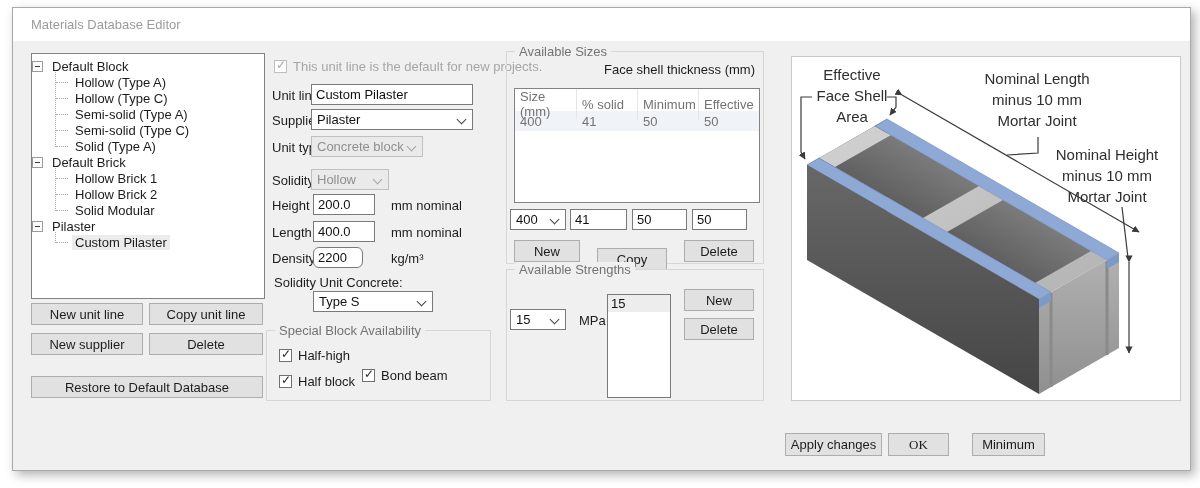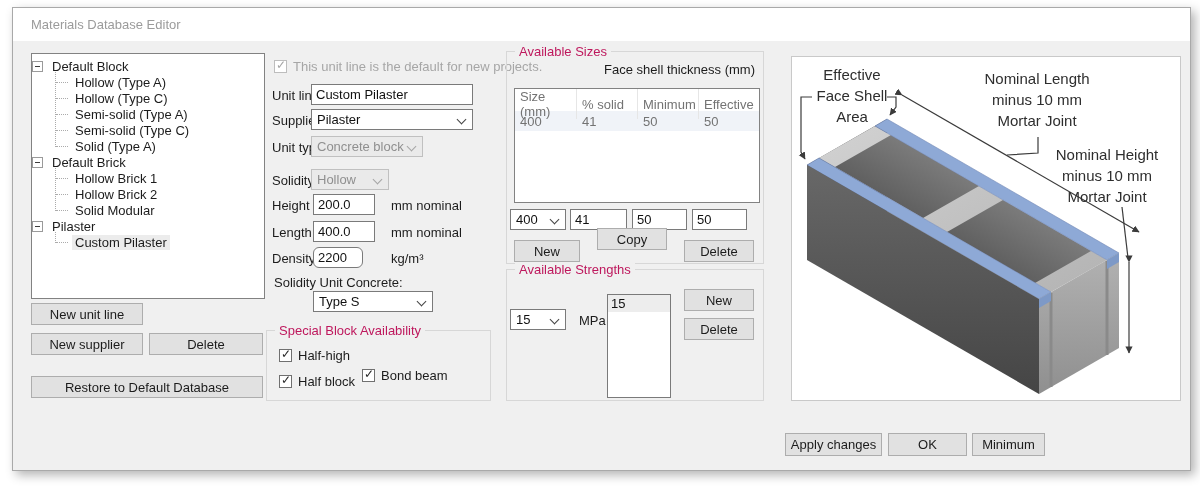--- a/index.html
+++ b/index.html
@@ -37,21 +37,21 @@
                border-right:1px solid #444;border-bottom:1px solid #444;transform:rotate(45deg);}
   .combo.disabled{background:#eaeaea;border-color:#c0c0c0;color:#8f8f8f;}
   .combo.disabled .chev{border-color:#a5a5a5;}
   .cbrow{position:absolute;display:flex;align-items:center;font-size:13px;color:#1c1c1c;white-space:nowrap;}
   .cb{width:13px;height:13px;border:1px solid #707070;background:#fff;margin-right:6px;position:relative;flex:0 0 auto;box-sizing:border-box;}
   .cb::after{content:"\2713";position:absolute;left:1px;top:-3px;font-size:12px;color:#2a2a2a;}
   .cbrow.disabled{color:#a6a6a6;}
   .cbrow.disabled .cb{border-color:#bdbdbd;}
   .cbrow.disabled .cb::after{color:#a6a6a6;}
   .group{position:absolute;border:1px solid #d7d7d7;box-sizing:border-box;}
-  .group>.legend{position:absolute;top:-8px;left:8px;background:#f0f0f0;padding:0 4px;font-size:13px;color:#be185d;white-space:nowrap;}
+  .group>.legend{position:absolute;top:-8px;left:8px;background:#f0f0f0;padding:0 4px;font-size:13px;color:#737373;white-space:nowrap;}
 
   
   .sizetable{position:absolute;left:7px;top:36px;width:244px;height:113px;background:#fff;
              border:1px solid #828282;font-size:13px;color:#737373;box-sizing:content-box;}
   .thead,.trowdata{display:grid;grid-template-columns:62px 61px 61px 58px;}
   .thead{height:22px;}
   .th{display:flex;align-items:center;padding-left:5px;border-right:1px solid #e6e6e6;}
   .th:last-child{border-right:none;}
   .trowdata{height:20px;background:#f0f3f8;}
   .td{display:flex;align-items:center;padding-left:5px;}
@@ -115,20 +115,21 @@
       <span class="tlabel">Pilaster</span>
     </div>
     <div class="tchildren">
       <div class="tchild selected">
           <span class="tlabel">Custom Pilaster</span>
         </div>
     </div>
   </div>
 
   <div class="btn" style="left:18px;top:295px;width:112px;height:22px;">New unit line</div>
+  <div class="btn" style="left:136px;top:295px;width:114px;height:22px;">Copy unit line</div>
   <div class="btn" style="left:18px;top:325px;width:112px;height:22px;">New supplier</div>
   <div class="btn" style="left:136px;top:325px;width:114px;height:22px;">Delete</div>
   <div class="btn" style="left:18px;top:368px;width:232px;height:22px;">Restore to Default Database</div>
 
   <div class="cbrow disabled" style="left:261px;top:51px;">
     <span class="cb"></span>
     <span>This unit line is the default for new projects.</span>
   </div>
 
   <div class="flabel" style="left:259px;top:80px;">Unit line</div>
@@ -204,21 +205,21 @@
       </div>
     </div>
     <div class="combo" style="left:3px;top:157px;width:56px;">
       <span>400</span>
       <span class="chev"></span>
     </div>
     <input class="tin" style="left: 63px; top: 157px; width: 57px;" value="41">
     <input class="tin" style="left: 125px; top: 157px; width: 55px;" value="50">
     <input class="tin" style="left: 185px; top: 157px; width: 55px;" value="50">
     <div class="btn" style="left:7px;top:188px;width:66px;height:22px;">New</div>
-    <div class="btn" style="left:90px;top:176px;width:70px;height:22px;">Copy</div>
+    <div class="btn" style="left:90px;top:196px;width:70px;height:22px;">Copy</div>
     <div class="btn" style="left:177px;top:188px;width:70px;height:22px;">Delete</div>
   </div>
 
   <div class="group" style="left:493px;top:261px;width:258px;height:132px;">
     <span class="legend">Available Strengths</span>
     <div class="combo" style="left:3px;top:39px;width:56px;">
       <span>15</span>
       <span class="chev"></span>
     </div>
     <div class="flabel" style="left:72px;top:43px;">MPa</div>
@@ -292,15 +293,15 @@
       <span>Mortar Joint</span>
     </div>
     <div class="dlabel" style="left:240px;top:87px;width:150px;">
       <span>Nominal Height</span>
       <span>minus 10 mm</span>
       <span>Mortar Joint</span>
     </div>
   </div>
 
   <div class="btn" style="left:772px;top:425px;width:97px;height:23px;">Apply changes</div>
-  <div class="btn" style="left:875px;top:425px;width:79px;height:23px;">OK</div>
+  <div class="btn" style="left:875px;top:425px;width:61px;height:23px;font-family:Liberation Serif, serif;">OK</div>
   <div class="btn" style="left:959px;top:425px;width:73px;height:23px;">Minimum</div>
 </div>
 
 </body></html>

